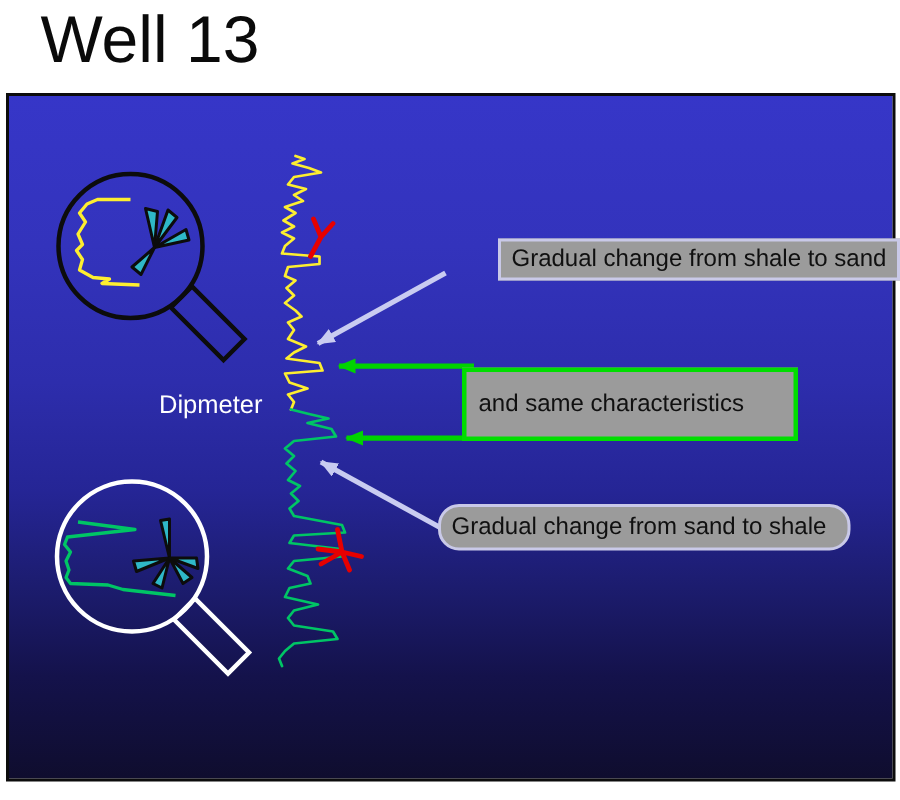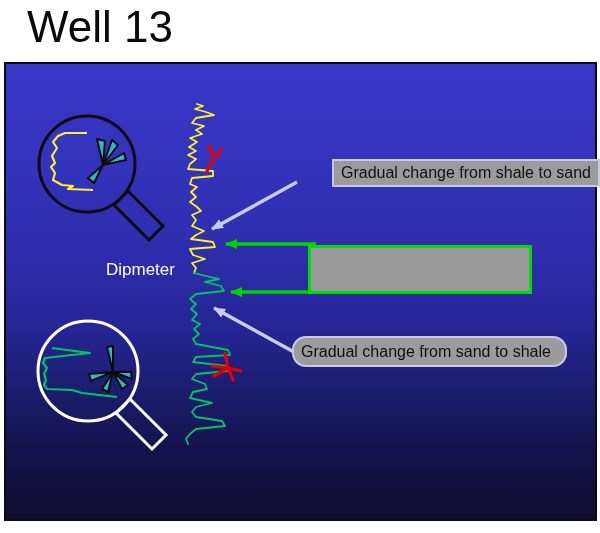--- a/index.html
+++ b/index.html
@@ -88,17 +88,18 @@
   <line x1="294" y1="352" x2="214" y2="308" stroke="#c9ccf1" stroke-width="3.5" marker-end="url(#headLav)"></line>
 </svg>
 
 <div class="dipmeter">Dipmeter</div>
 
 <div class="callout" style="left:300px;top:159px;width:268px;height:28px;margin-left:32px;">
   <span>Gradual change from shale to sand</span>
 </div>
 
 <div class="callout green" style="left:308px;top:245px;width:224px;height:49px;">
+  <span>and same characteristics</span>
 </div>
 
 <div class="callout" style="left:292px;top:336px;width:275px;height:31px;border-radius:14px;">
   <span>Gradual change from sand to shale</span>
 </div>
 
 </body></html>

